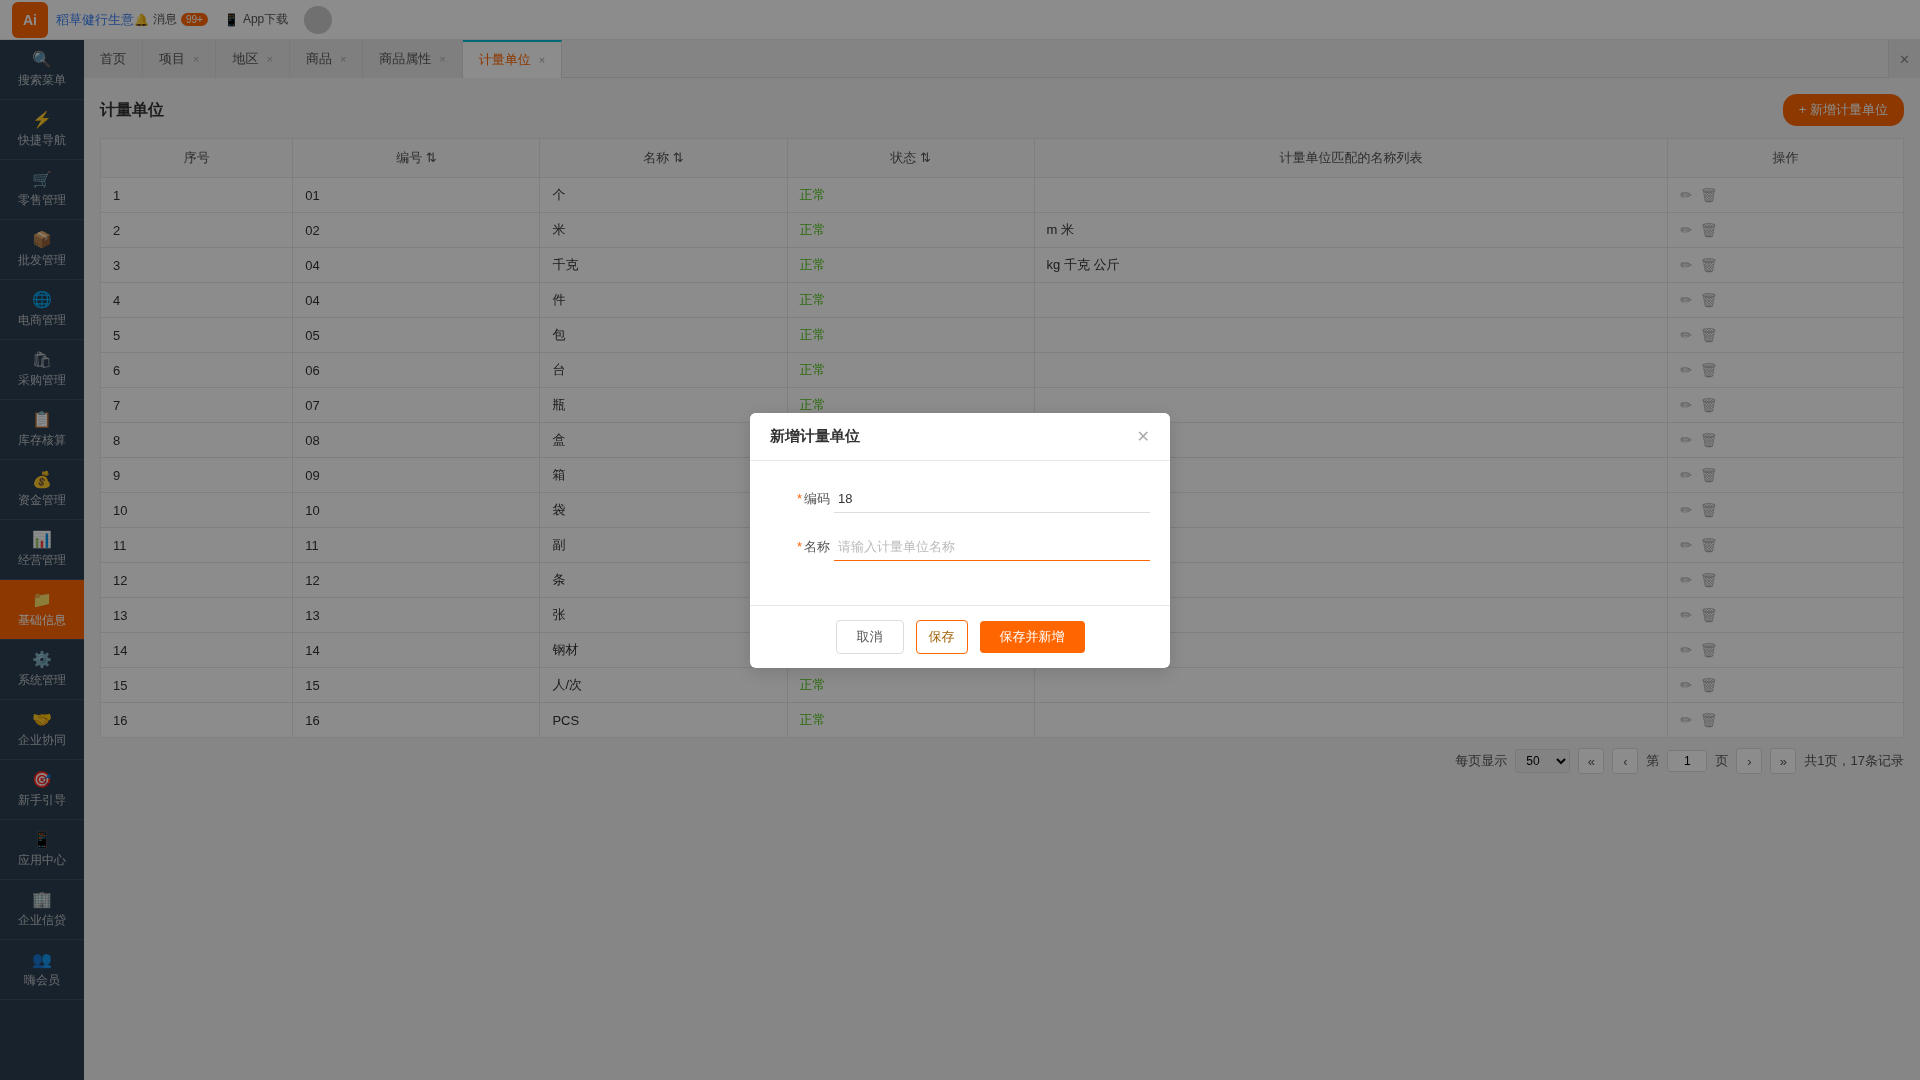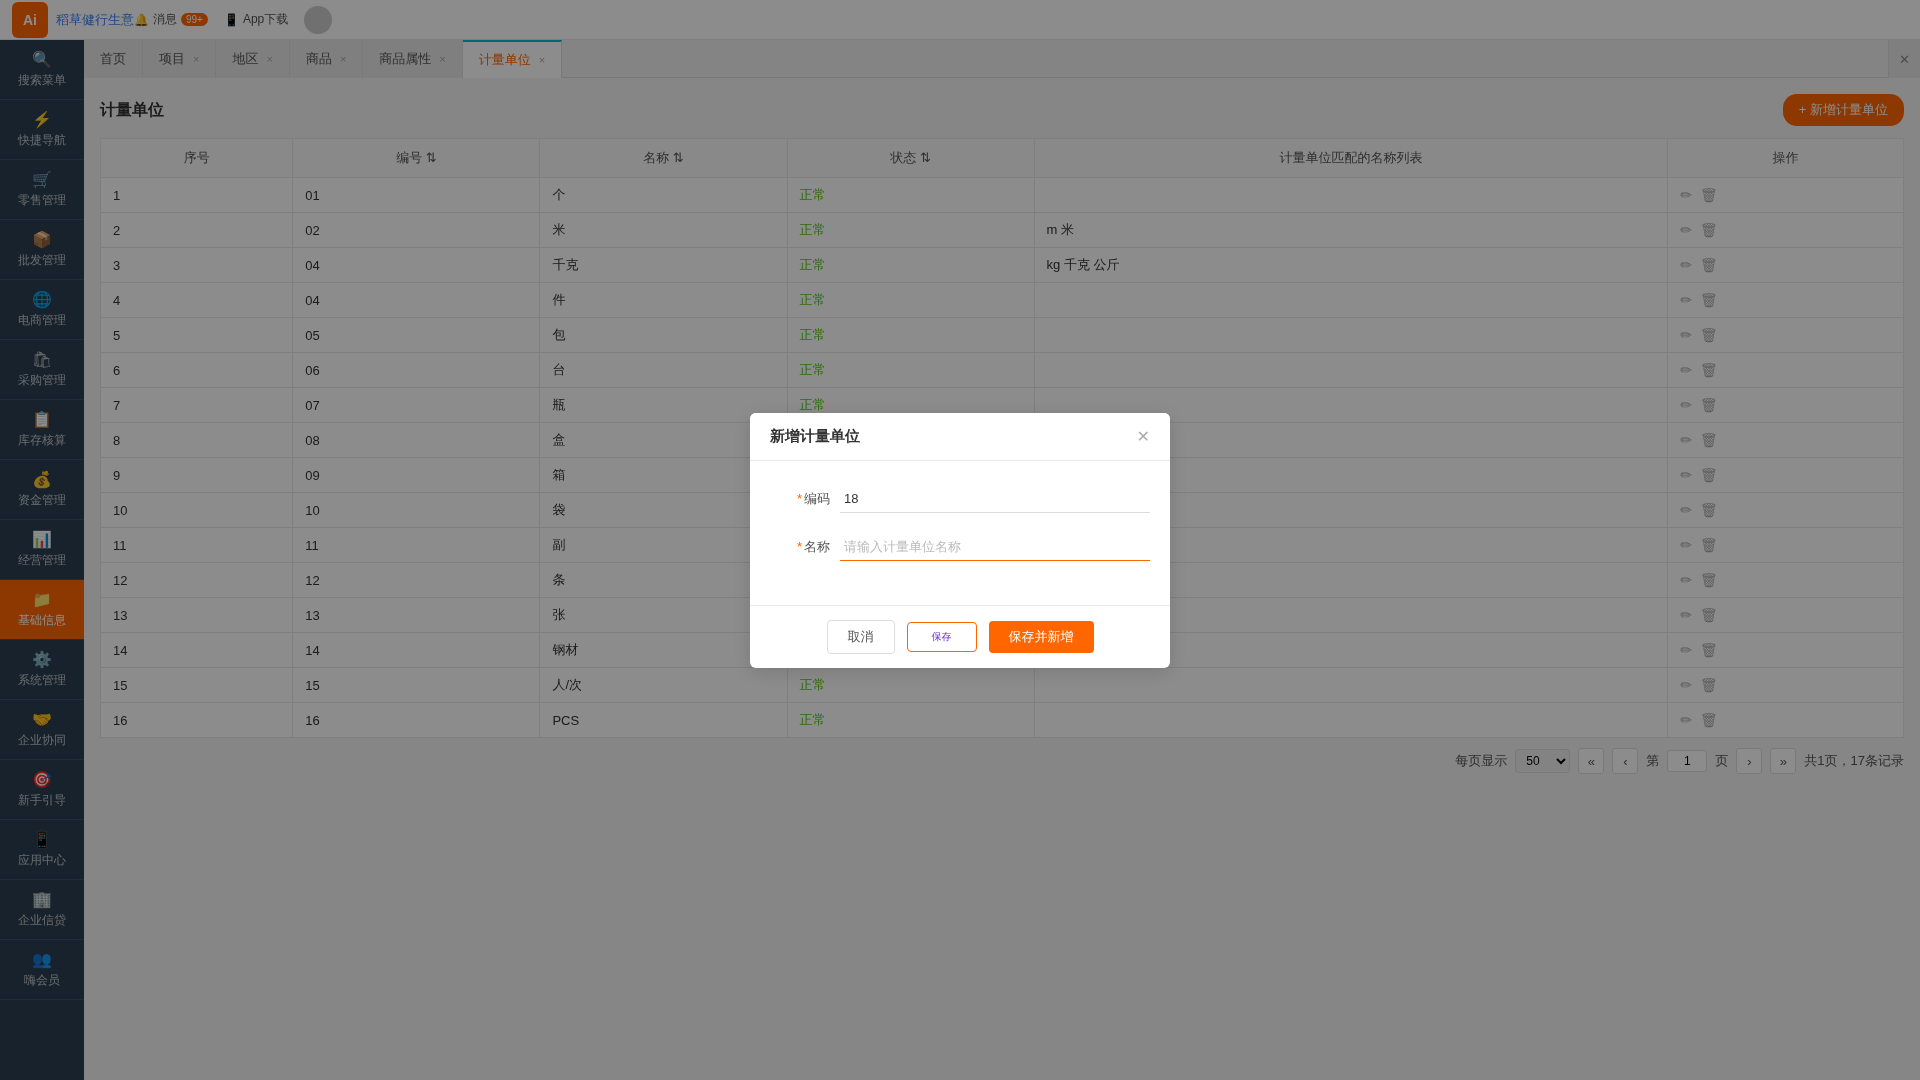--- a/index.html
+++ b/index.html
@@ -248,21 +248,21 @@
       align-items: center;
       justify-content: space-between;
     }
     .modal-title { font-size: 15px; font-weight: 600; color: #333; }
     .modal-close { cursor: pointer; color: #aaa; font-size: 16px; }
     .modal-body { padding: 24px 20px; }
     .form-row {
       display: flex;
       align-items: center;
       margin-bottom: 20px;
-      gap: 10px;
+      gap: 4px;
     }
     .form-label {
       width: 60px;
       text-align: right;
       font-size: 13px;
       color: #555;
       flex-shrink: 0;
     }
     .form-input {
       flex: 1;
@@ -288,25 +288,25 @@
       background: #fff;
       color: #555;
       padding: 7px 20px;
       border-radius: 4px;
       cursor: pointer;
       font-size: 13px;
     }
     .btn-save {
       border: 1px solid #f60;
       background: #fff;
-      color: #6d28d9;
-      padding: 7px 24px;
+      color: #a16207;
+      padding: 7px 12px;
       border-radius: 4px;
       cursor: pointer;
-      font-size: 10px;
+      font-size: 13px;
     }
     .btn-save-new {
       border: none;
       background: #f60;
       color: #fff;
       padding: 7px 20px;
       border-radius: 4px;
       cursor: pointer;
       font-size: 13px;
     }

